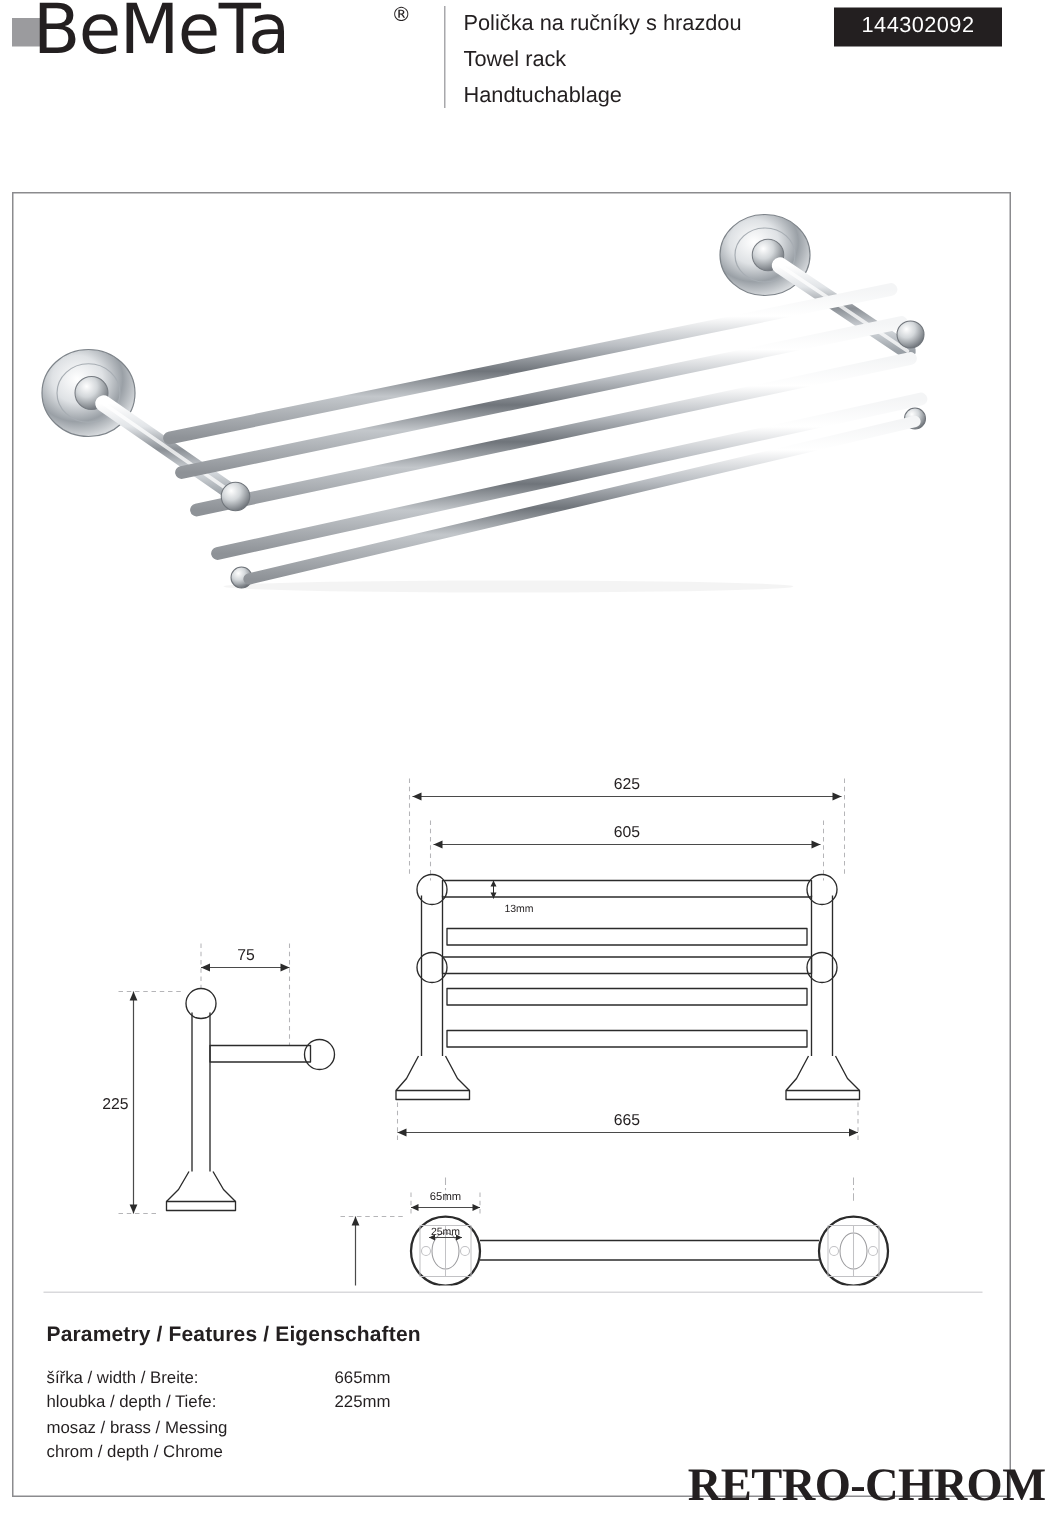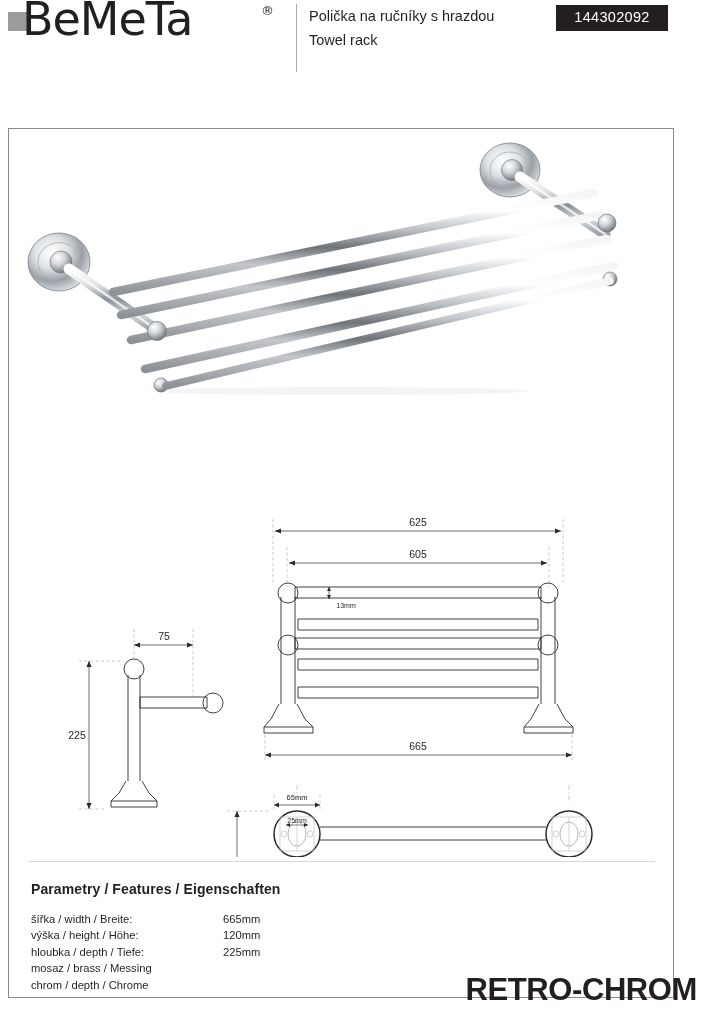--- a/index.html
+++ b/index.html
@@ -84,21 +84,21 @@
   }
   .spec-row { display:flex; }
   .spec-label { width:192px; white-space:nowrap; }
   .spec-value { white-space:nowrap; }
 
   
   #series-name {
     position:absolute; right:10px; top:972px;
     font-size:31px; font-weight:bold; letter-spacing:-0.4px;
     color:#231f20;
-    font-family:Liberation Sans, sans-serif;
+    font-family:Liberation Serif, serif;
   }
 
   svg { display:block; }
   .dimtxt { font-family:"Liberation Sans", sans-serif; fill:#231f20; }
 </style>
 </head>
 <body>
 
 <div id="header">
 
@@ -106,20 +106,21 @@
     <div id="logo-square"></div>
     <div id="logo-text">BeMeTa</div>
     <div id="logo-reg">®</div>
   </div>
 
   <div id="header-divider"></div>
 
   <div id="titles">
     <div class="title-line">Polička na ručníky s hrazdou</div>
     <div class="title-line">Towel rack</div>
+    <div class="title-line">Handtuchablage</div>
   </div>
 
   <div id="code-badge">144302092</div>
 </div>
 
 <div id="frame">
 
   <div id="photo">
     <svg width="666" height="270" viewBox="0 0 666 270">
       <defs>
@@ -383,24 +384,20 @@
 
   <div id="spec-rule"></div>
   <div id="spec-title">Parametry / Features / Eigenschaften</div>
 
   <div id="spec-table">
     <div class="spec-row">
       <span class="spec-label">šířka / width / Breite:</span>
       <span class="spec-value">665mm</span>
     </div>
     <div class="spec-row">
-      <span class="spec-label">výška / height / Höhe:</span>
-      <span class="spec-value">120mm</span>
-    </div>
-    <div class="spec-row">
       <span class="spec-label">hloubka / depth / Tiefe:</span>
       <span class="spec-value">225mm</span>
     </div>
     <div class="spec-row">
       <span class="spec-value">mosaz / brass / Messing</span>
     </div>
     <div class="spec-row">
       <span class="spec-value">chrom / depth / Chrome</span>
     </div>
   </div>

